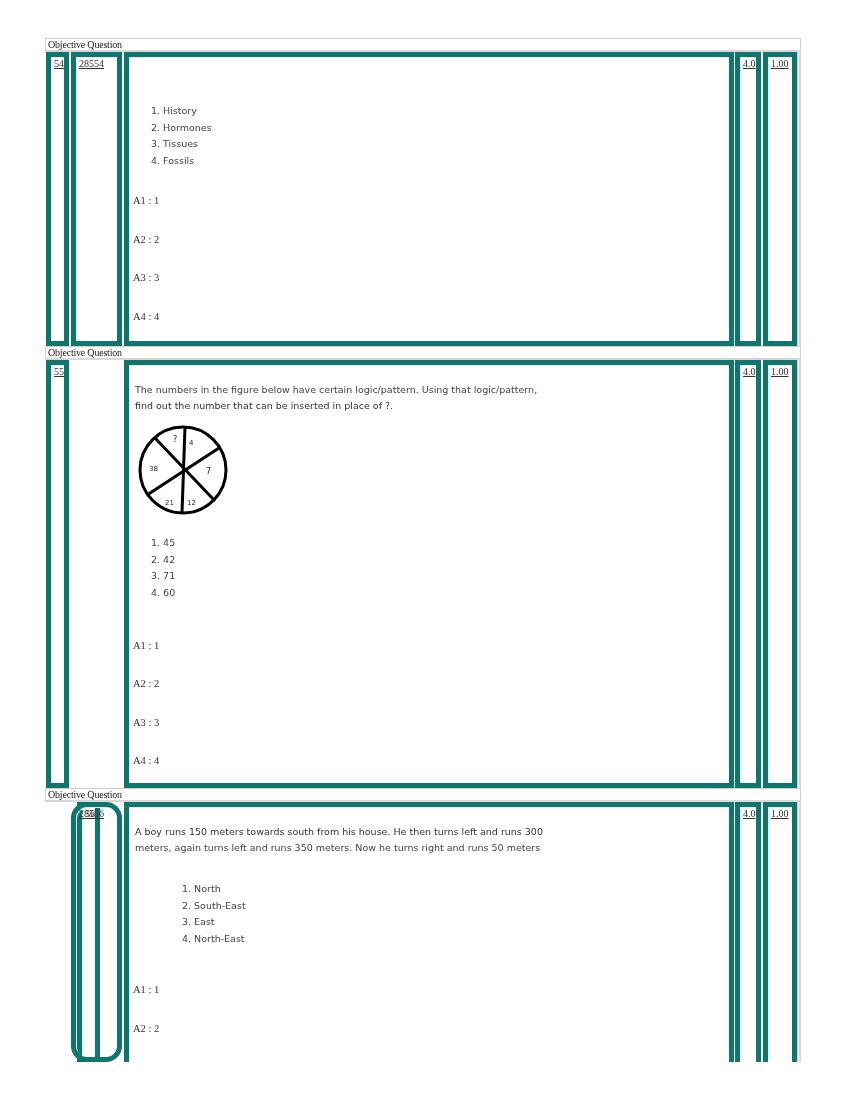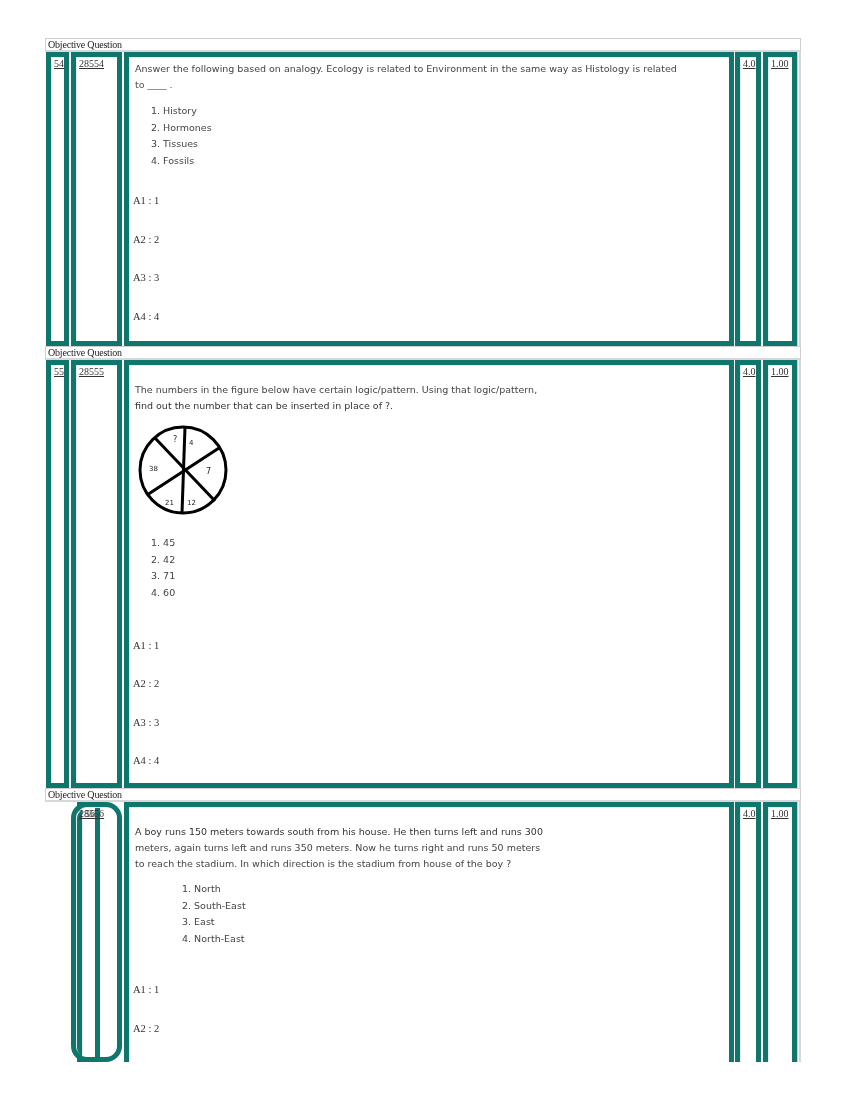--- a/index.html
+++ b/index.html
@@ -67,44 +67,39 @@
 </head>
 <body>
 
 <div class="page">
 
   <div class="section-header">Objective Question</div>
   <div class="qrow" style="height:294px;">
     <div class="cell c-num small" style="height:294px;">54</div>
     <div class="cell c-id small" style="height:294px;">28554</div>
     <div class="cell c-body" style="height:294px;">
-      <div class="qtext" style="top:4px;">
-        <div>Answer the following based on analogy. Ecology is related to Environment in the same way as Histology is related</div>
-        <div style="color:#555;">to ____ .</div>
-      </div>
       <ul class="opts" style="top:46px;">
         <li>1. History</li>
         <li>2. Hormones</li>
         <li>3. Tissues</li>
         <li>4. Fossils</li>
       </ul>
       <div class="ans" style="top:138px;">A1 : 1</div>
       <div class="ans" style="top:177px;">A2 : 2</div>
       <div class="ans" style="top:215px;">A3 : 3</div>
       <div class="ans" style="top:254px;">A4 : 4</div>
     </div>
     <div class="cell c-marks small" style="height:294px;">4.0</div>
     <div class="cell c-neg small" style="height:294px;">1.00</div>
     <div class="outer-edge" style="height:294px;"></div>
   </div>
 
   <div class="section-header">Objective Question</div>
   <div class="qrow" style="height:428px;">
     <div class="cell c-num small" style="height:428px;">55</div>
-    <div class="cell c-id small" style="height:428px;">28555</div>
     <div class="cell c-body" style="height:428px;">
       <div class="qtext" style="top:17px;">
         <div>The numbers in the figure below have certain logic/pattern. Using that logic/pattern,</div>
         <div style="color:#333;">find out the number that can be inserted in place of ?.</div>
       </div>
       <div class="figure" style="top:60px;">
         <svg width="96" height="90" viewBox="0 0 96 90">
           <circle cx="48" cy="45" r="43" fill="#fff" stroke="#000" stroke-width="3"></circle>
           <line x1="50" y1="2" x2="47" y2="88" stroke="#000" stroke-width="3"></line>
           <line x1="20" y1="13" x2="80" y2="76" stroke="#000" stroke-width="3"></line>
@@ -134,21 +129,20 @@
   </div>
 
   <div class="section-header">Objective Question</div>
   <div class="qrow" style="height:260px;">
     <div class="cell c-num small" style="height:260px;margin-left:31px;">56</div>
     <div class="cell c-id small" style="height:260px;border-radius:16px;">28556</div>
     <div class="cell c-body" style="height:260px; border-bottom:none;">
       <div class="qtext" style="top:17px;">
         <div style="color:#333;">A boy runs 150 meters towards south from his house. He then turns left and runs 300</div>
         <div>meters, again turns left and runs 350 meters. Now he turns right and runs 50 meters</div>
-        <div>to reach the stadium. In which direction is the stadium from house of the boy ?</div>
       </div>
       <ul class="opts" style="top:74px;margin-left:31px;">
         <li>1. North</li>
         <li>2. South-East</li>
         <li>3. East</li>
         <li>4. North-East</li>
       </ul>
       <div class="ans" style="top:177px;">A1 : 1</div>
       <div class="ans" style="top:216px;">A2 : 2</div>
     </div>

